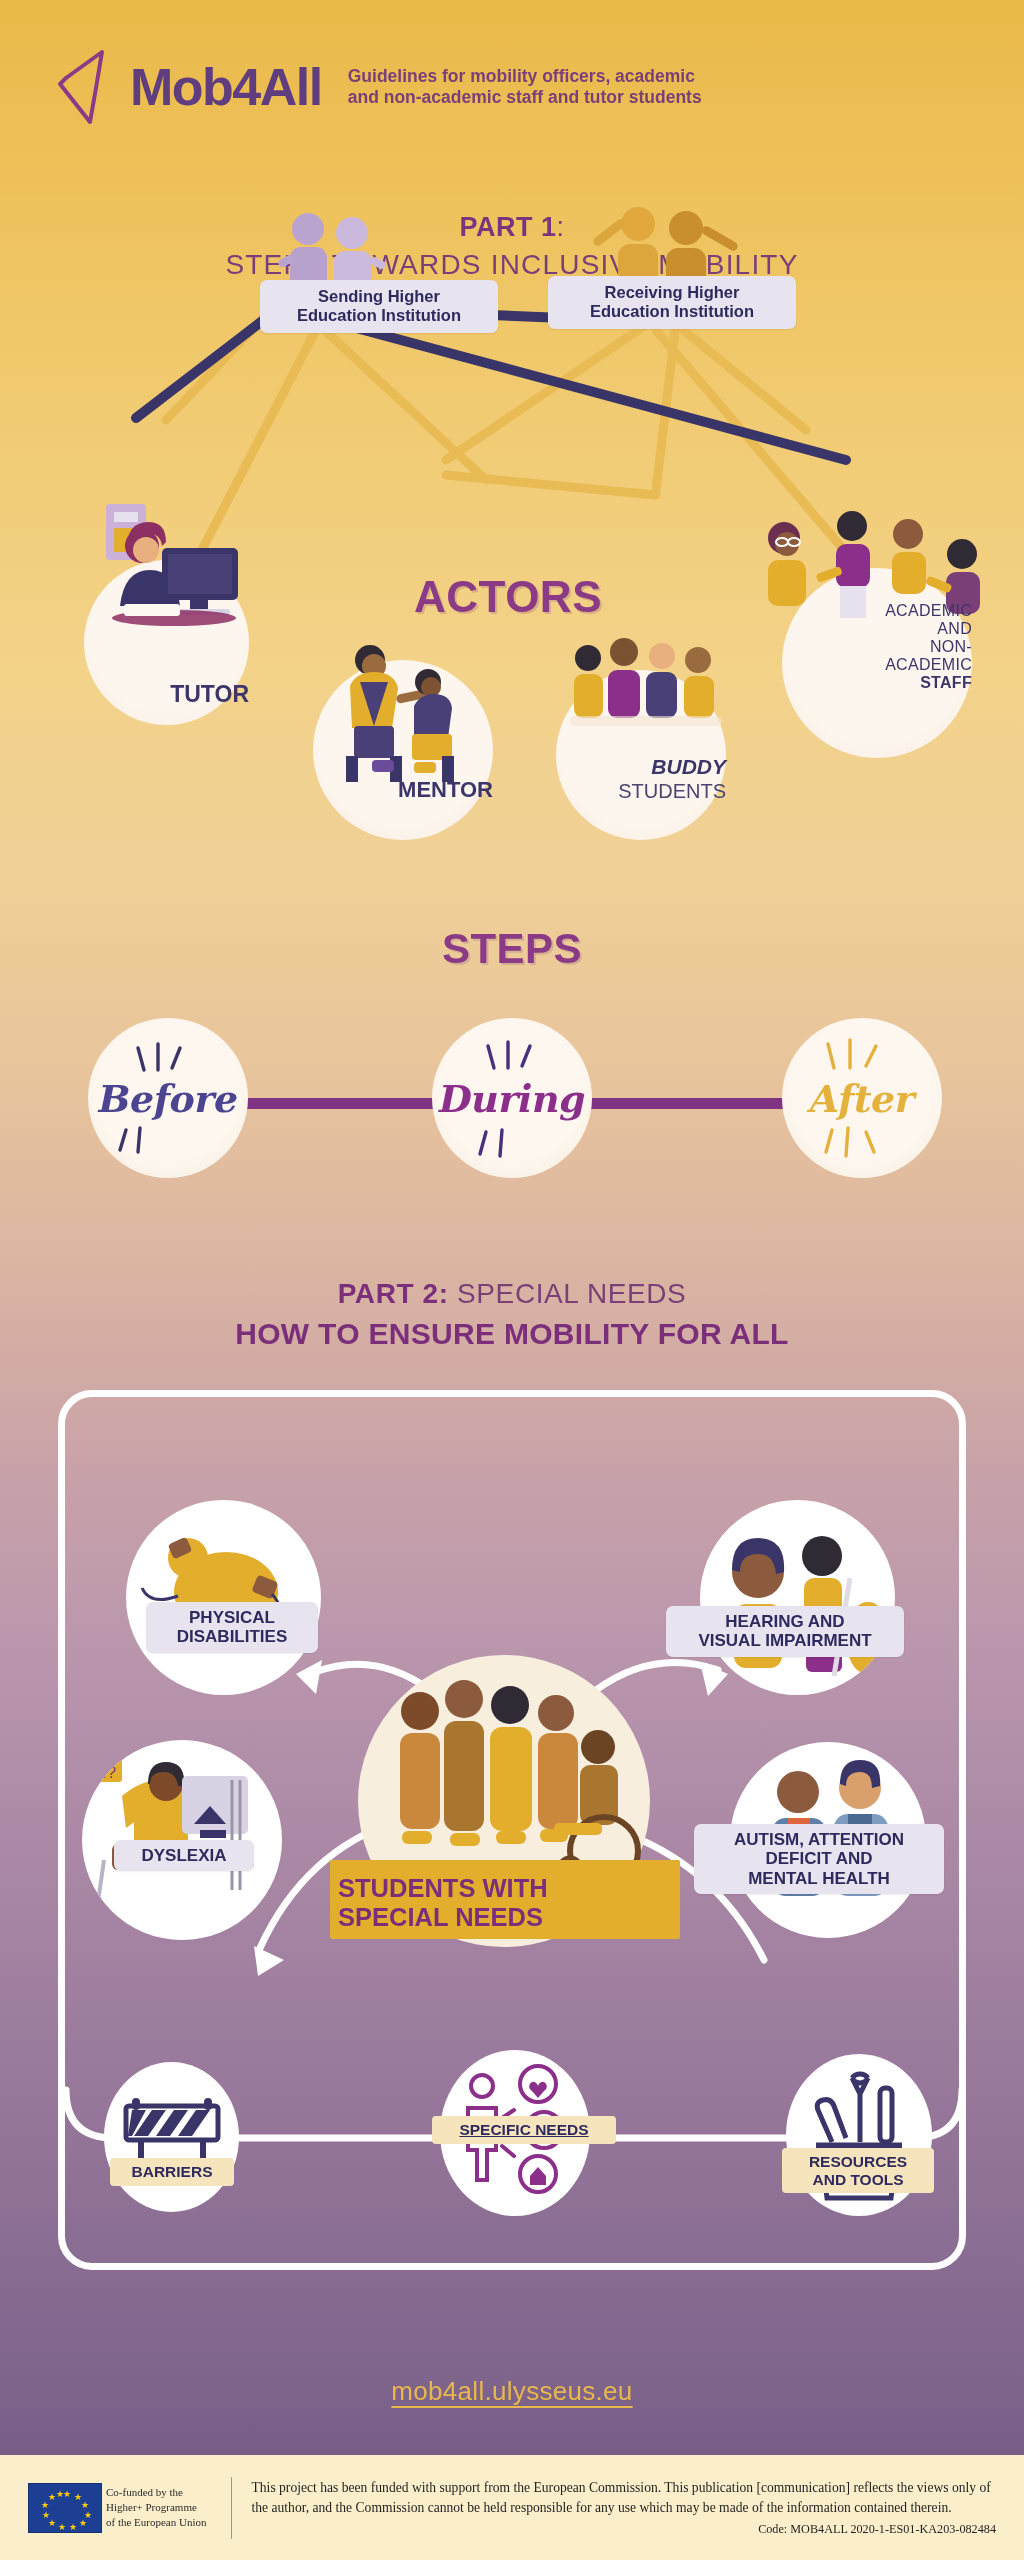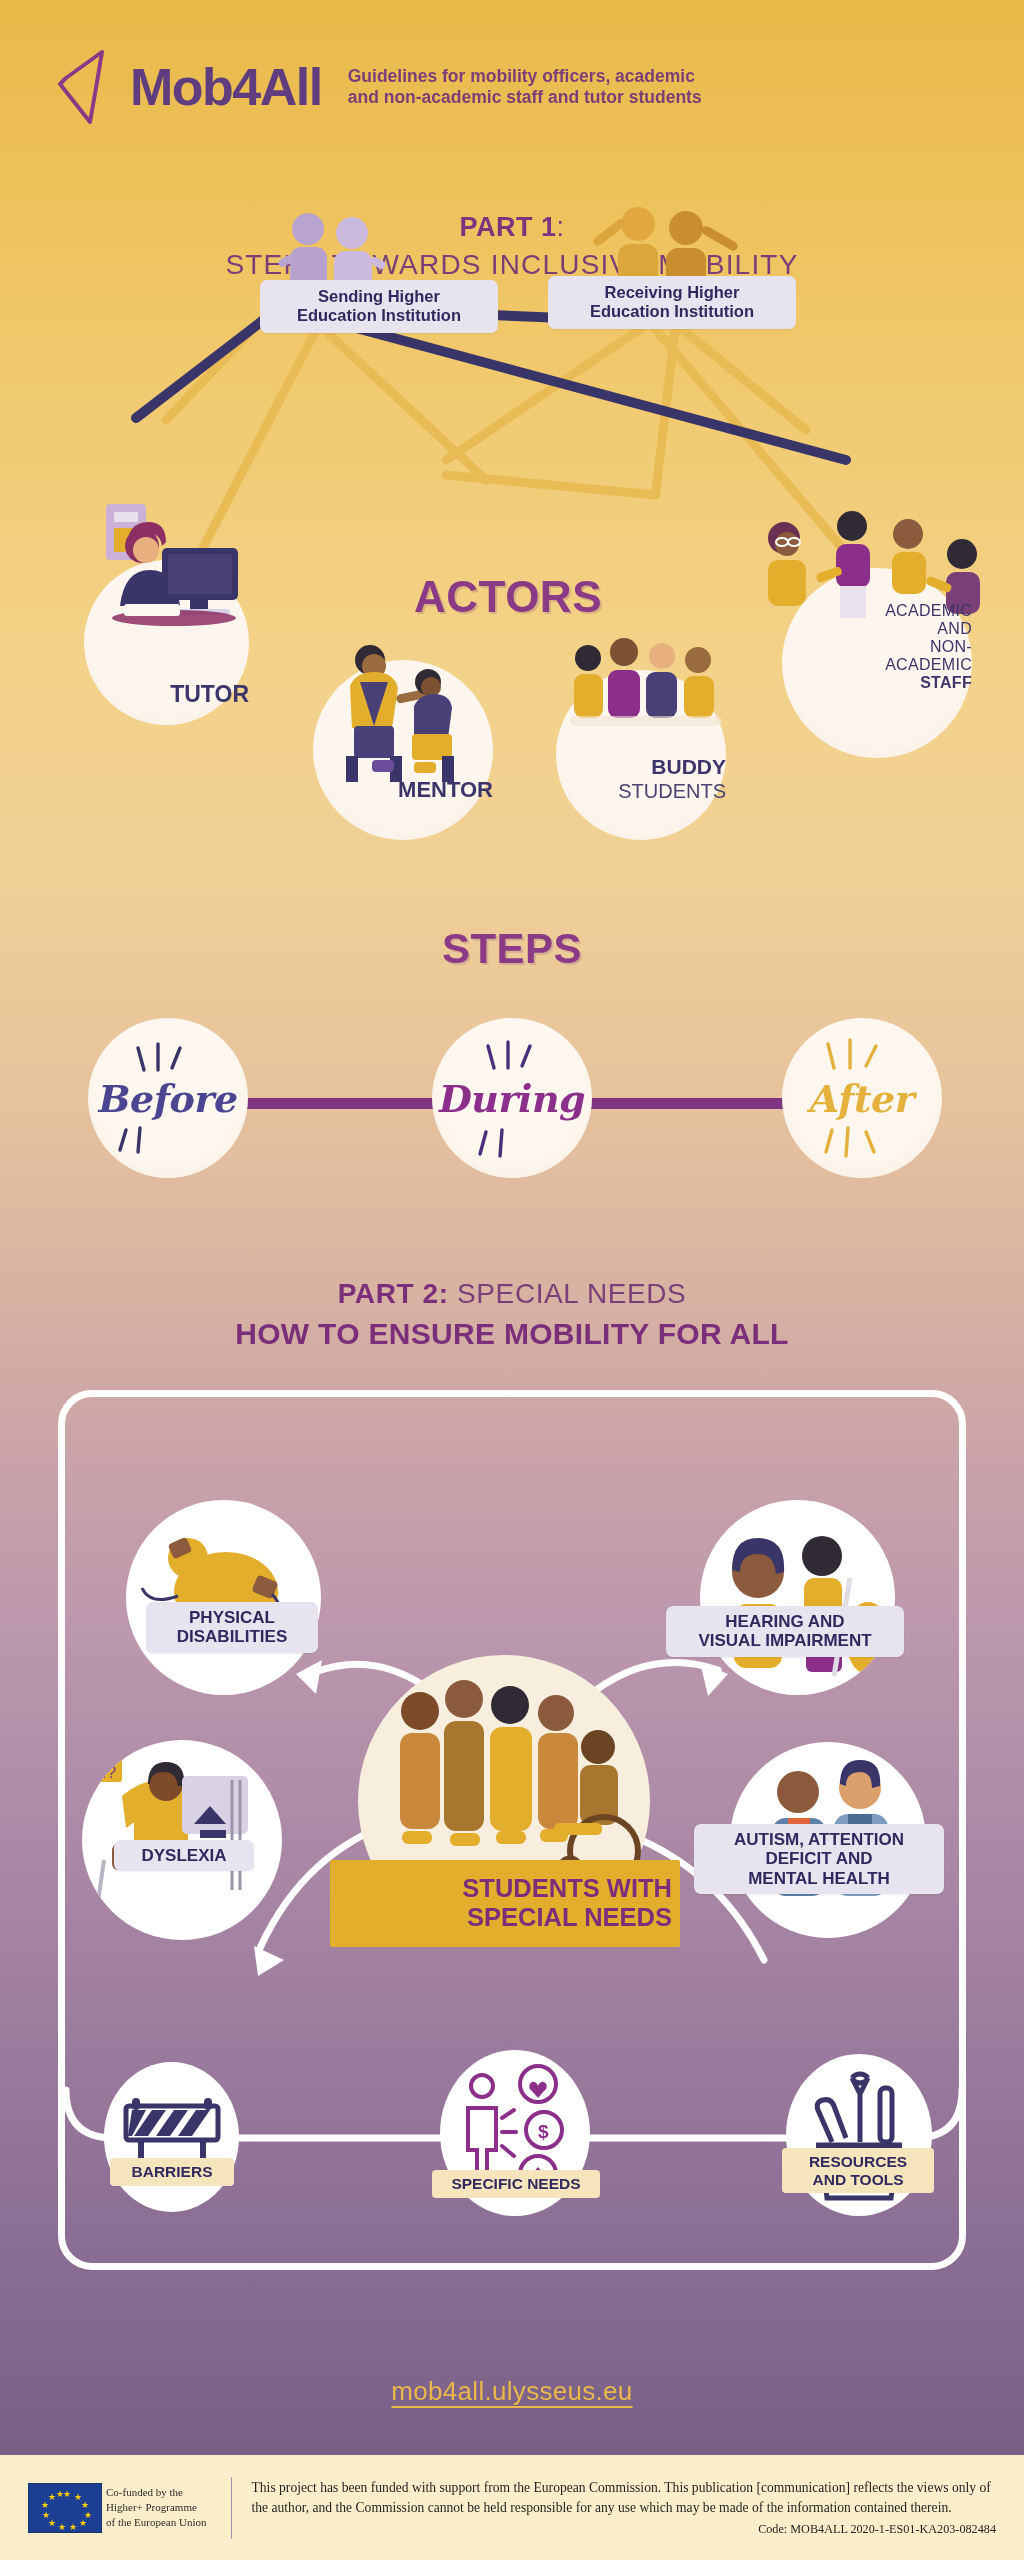--- a/index.html
+++ b/index.html
@@ -136,22 +136,22 @@
     padding: 6px 12px; font-size: 17px; line-height: 1.14;
     box-shadow: 0 1px 2px rgba(0,0,0,.07);
   }
   .center-circle {
     position: absolute; left: 358px; top: 265px; width: 292px; height: 292px;
     border-radius: 50%; background: #f7eede;
   }
   .center-banner {
     position: absolute; left: 330px; top: 470px; width: 350px;
     background: #e3ae2c; color: #7b2f7b;
-    font-size: 25.5px; font-weight: bold; text-align: right;
-    padding: 14px 8px 16px; line-height: 1.12; border-radius: 2px;
+    font-size: 25.5px; font-weight: bold; text-align: left;
+    padding: 14px 8px 8px; line-height: 1.12; border-radius: 2px;
   }
   .bottom-tag {
     position: absolute; background: #f6e4bd; color: #2f2a5e;
     font-weight: bold; text-align: center; border-radius: 4px;
     padding: 5px 11px; font-size: 15.5px; line-height: 1.14;
   }
   .bottom-circle {
     position: absolute; width: 135px; height: 150px; border-radius: 50%;
     background: #ffffff;
   }
@@ -309,21 +309,21 @@
         <rect x="10" y="42" width="29" height="44" rx="9" fill="#e3ae2c"></rect>
       <circle cx="60" cy="20" r="14" fill="#7d5232"></circle>
         <rect x="44" y="38" width="32" height="48" rx="9" fill="#8b2f8b"></rect>
       <circle cx="98" cy="24" r="13" fill="#e8b07e"></circle>
         <rect x="82" y="40" width="31" height="46" rx="9" fill="#4a4078"></rect>
       <circle cx="134" cy="28" r="13" fill="#9a6b3e"></circle>
         <rect x="120" y="44" width="30" height="42" rx="9" fill="#e3ae2c"></rect>
       <rect x="6" y="84" width="152" height="10" rx="5" fill="#f2e5d2" opacity=".6"></rect>
     </svg>
     <div class="circle-label" style="left:540px; top:455px; width:170px; line-height:1.18;">
-      <div style="font-size:21px;font-weight:bold;">BUDDY</div>
+      <div style="font-size:21px;font-weight:bold;font-style:italic;">BUDDY</div>
       <div style="font-size:20px;font-weight:300;color:#4a4470;">STUDENTS</div>
     </div>
 
     <div class="bubble" style="left:766px; top:268px; width:190px; height:190px;"></div>
     <svg class="art" style="left:740px; top:200px; width:250px; height:180px;" viewBox="0 0 250 180">
       <circle cx="28" cy="38" r="16" fill="#6b2f52"></circle>
       <circle cx="31" cy="44" r="12" fill="#8c5a3c"></circle>
       <ellipse cx="26" cy="42" rx="6" ry="4" fill="none" stroke="#fff" stroke-width="2"></ellipse>
       <ellipse cx="38" cy="42" rx="6" ry="4" fill="none" stroke="#fff" stroke-width="2"></ellipse>
       <rect x="12" y="60" width="38" height="46" rx="10" fill="#e3ae2c"></rect>
@@ -569,21 +569,21 @@
         <text x="98" y="88" font-size="19" fill="#8b2f8b" font-family="Liberation Sans, sans-serif" font-weight="bold">$</text>
         <circle cx="98" cy="124" r="18" fill="none" stroke="#8b2f8b" stroke-width="4"></circle>
         <path d="M90 126 l8 -9 l8 9 v9 h-16 z" fill="#8b2f8b"></path>
         <g stroke="#8b2f8b" stroke-width="4" stroke-linecap="round">
           <line x1="62" y1="68" x2="74" y2="60"></line>
             <line x1="62" y1="82" x2="76" y2="82"></line>
             <line x1="62" y1="96" x2="74" y2="106"></line>
         </g>
       </svg>
     </div>
-    <div class="bottom-tag" style="left:432px; top:780px; width:168px;">
+    <div class="bottom-tag" style="left:432px; top:726px; width:184px;text-decoration:underline;">
       <span>SPECIFIC NEEDS</span>
     </div>
 
     <div class="bottom-circle" style="left:786px; top:664px; width:146px; height:162px;">
       <svg viewBox="0 0 146 162" style="width:100%;height:100%;">
         <path d="M34 92 h78 l-7 52 h-64 z" fill="none" stroke="#3a3568" stroke-width="5"></path>
         <line x1="30" y1="92" x2="116" y2="92" stroke="#3a3568" stroke-width="7"></line>
         <path d="M46 88 l-14 -32 q-3 -8 5 -10 q8 -2 11 6 l12 32" fill="none" stroke="#3a3568" stroke-width="5"></path>
         <path d="M74 88 v-48 m-8 -16 a9 9 0 0 0 16 0 l-8 16z" fill="none" stroke="#3a3568" stroke-width="5"></path>
         <path d="M66 24 a10 10 0 0 1 16 0" fill="none" stroke="#3a3568" stroke-width="5"></path>

